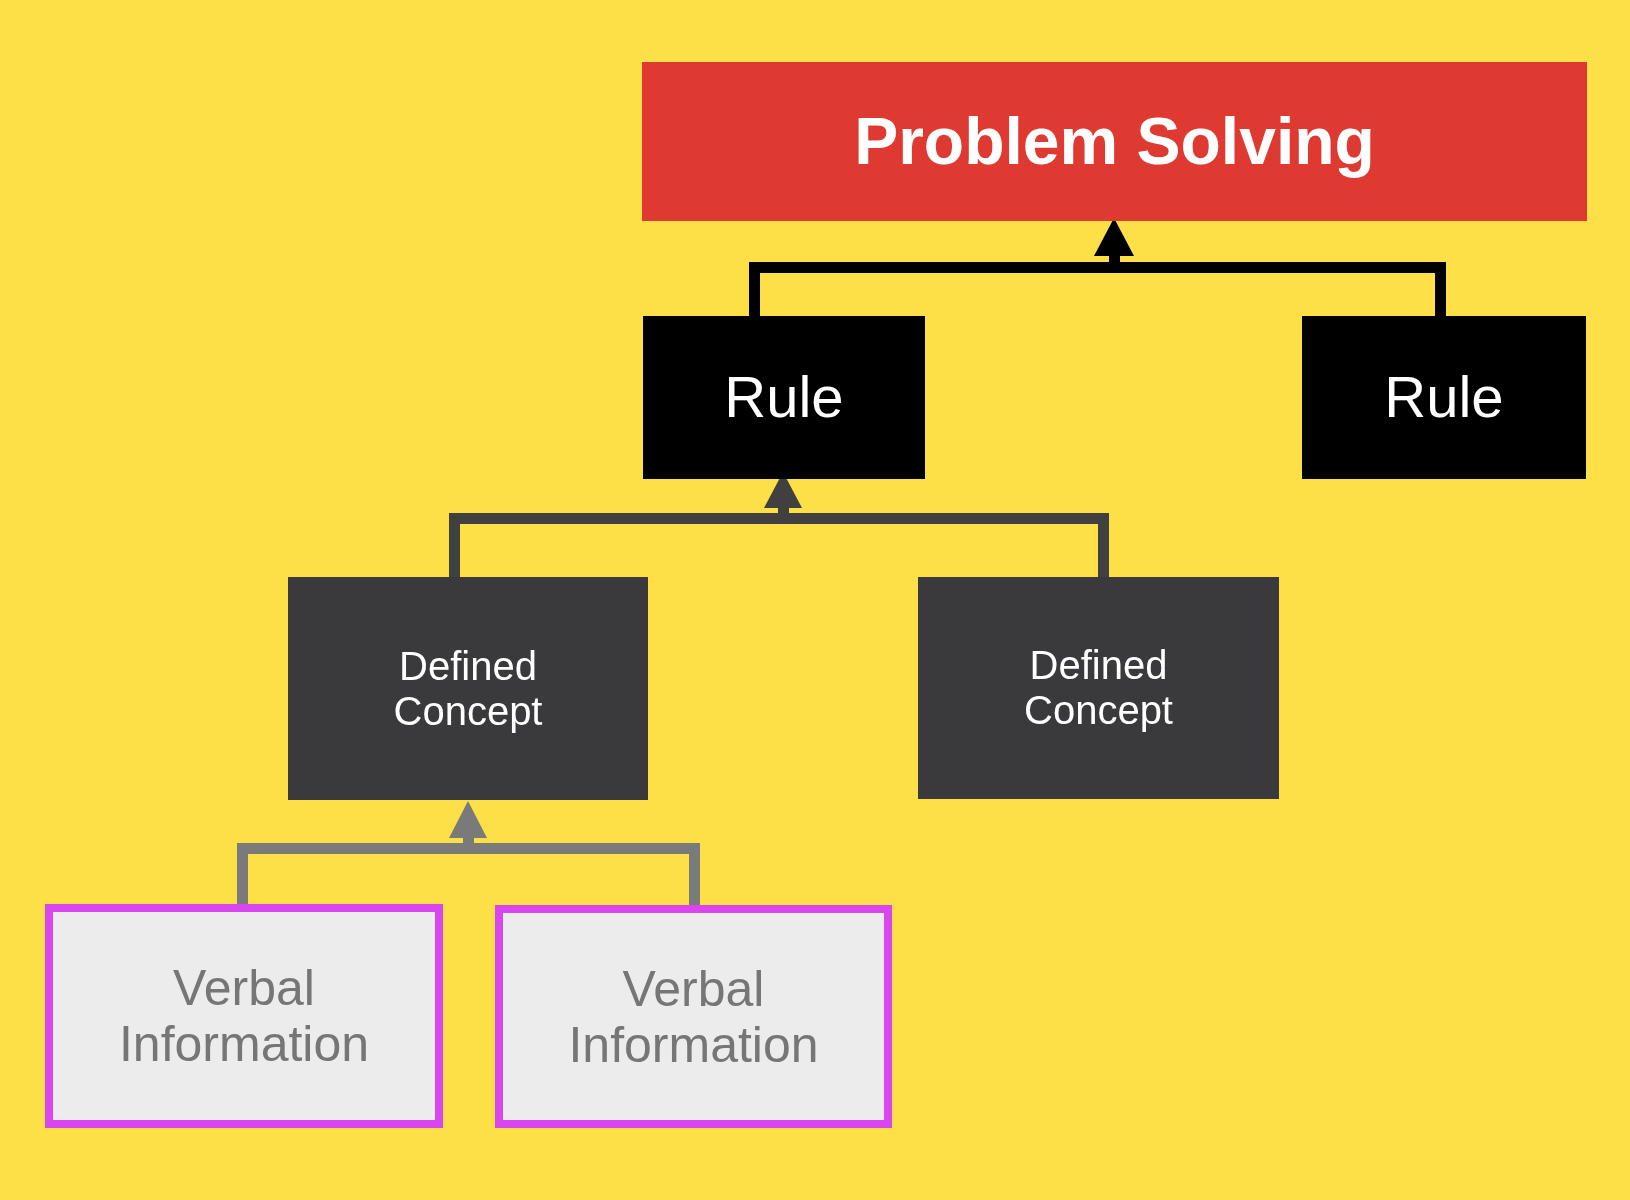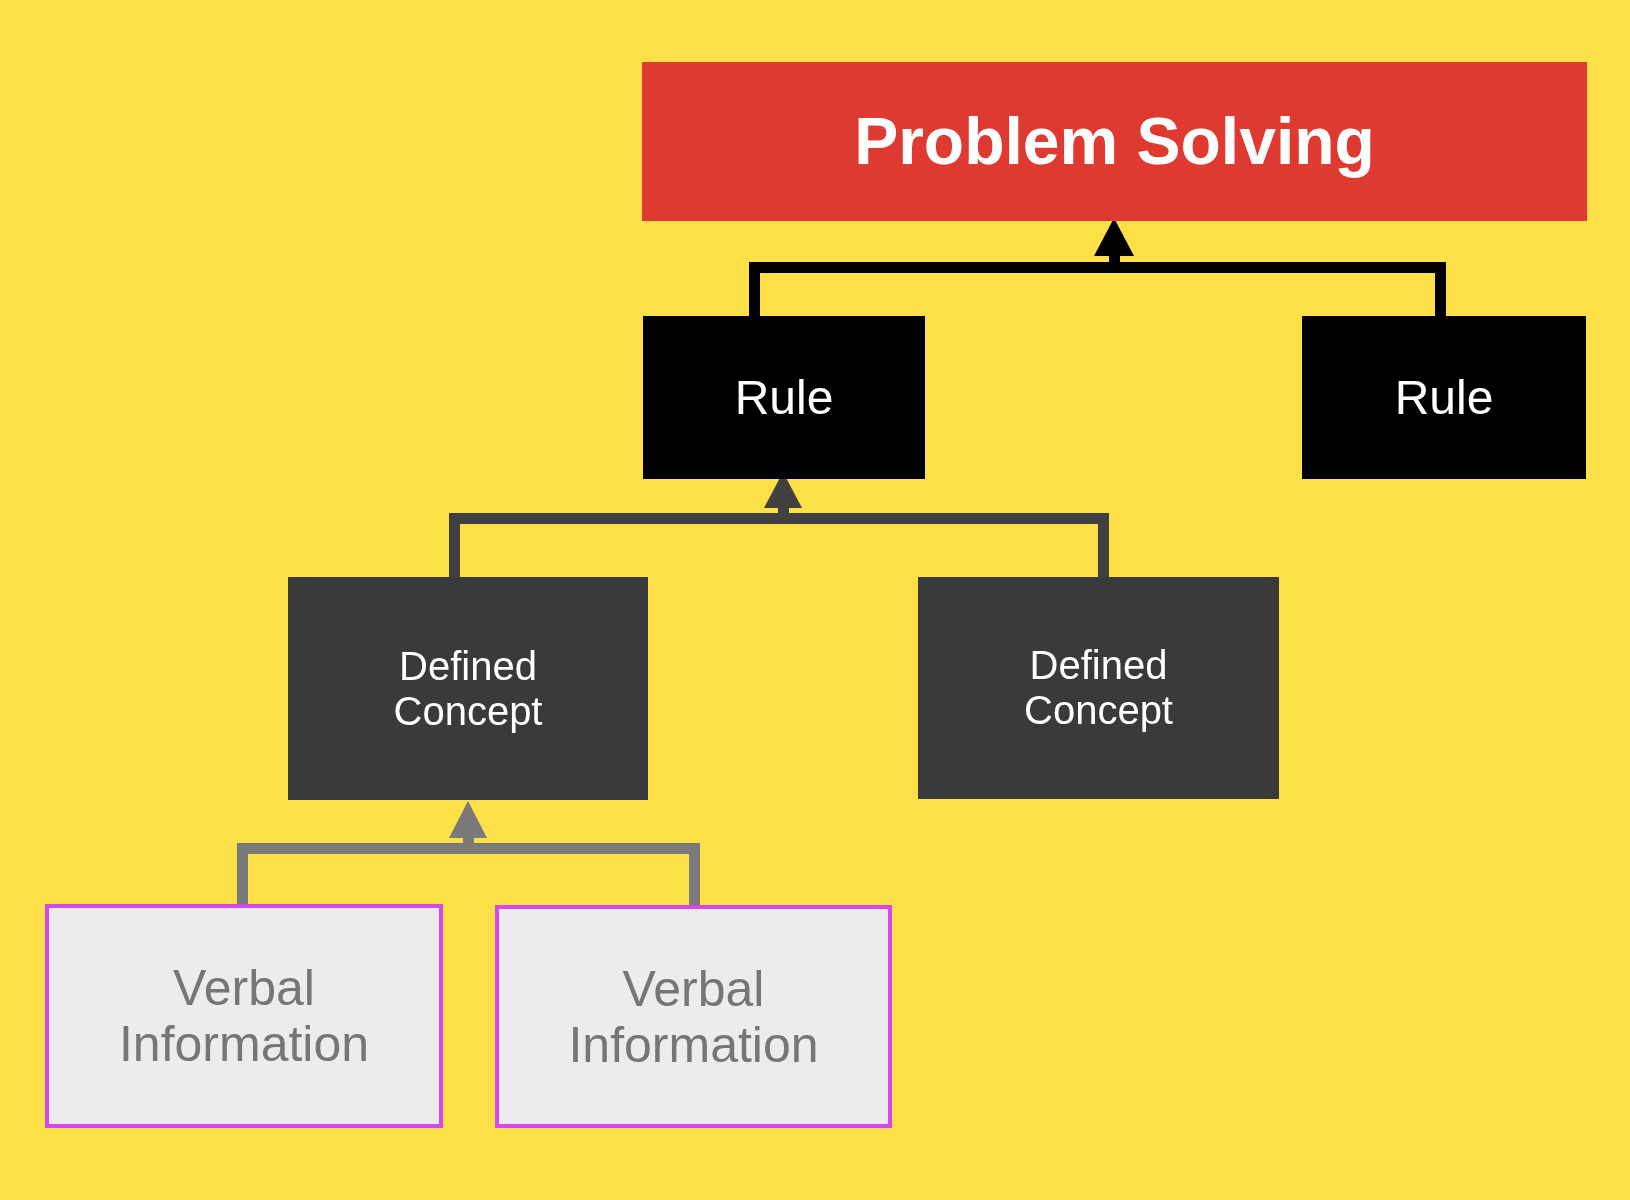--- a/index.html
+++ b/index.html
@@ -34,21 +34,21 @@
     height: 159px;
     background: #DE3A32;
     color: #ffffff;
     font-size: 66px;
     font-weight: bold;
   }
   
   .rule-node {
     background: #000000;
     color: #ffffff;
-    font-size: 48px;
+    font-size: 58px;
     font-weight: normal;
   }
   #node-rule-left {
     left: 643px;
     top: 316px;
     width: 282px;
     height: 163px;
   }
   #node-rule-right {
     left: 1302px;
@@ -71,21 +71,21 @@
   }
   #node-concept-right {
     left: 918px;
     top: 577px;
     width: 361px;
     height: 222px;
   }
   
   .verbal-node {
     background: #ECECEC;
-    border: 4px solid #d946ef;
+    border: 8px solid #d946ef;
     color: #767676;
     font-size: 50px;
     font-weight: normal;
   }
   #node-verbal-left {
     left: 45px;
     top: 904px;
     width: 398px;
     height: 224px;
   }

